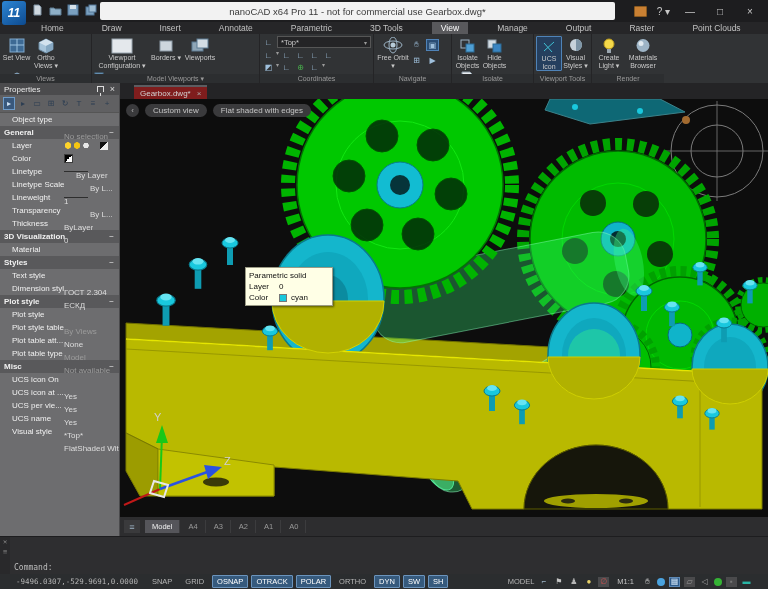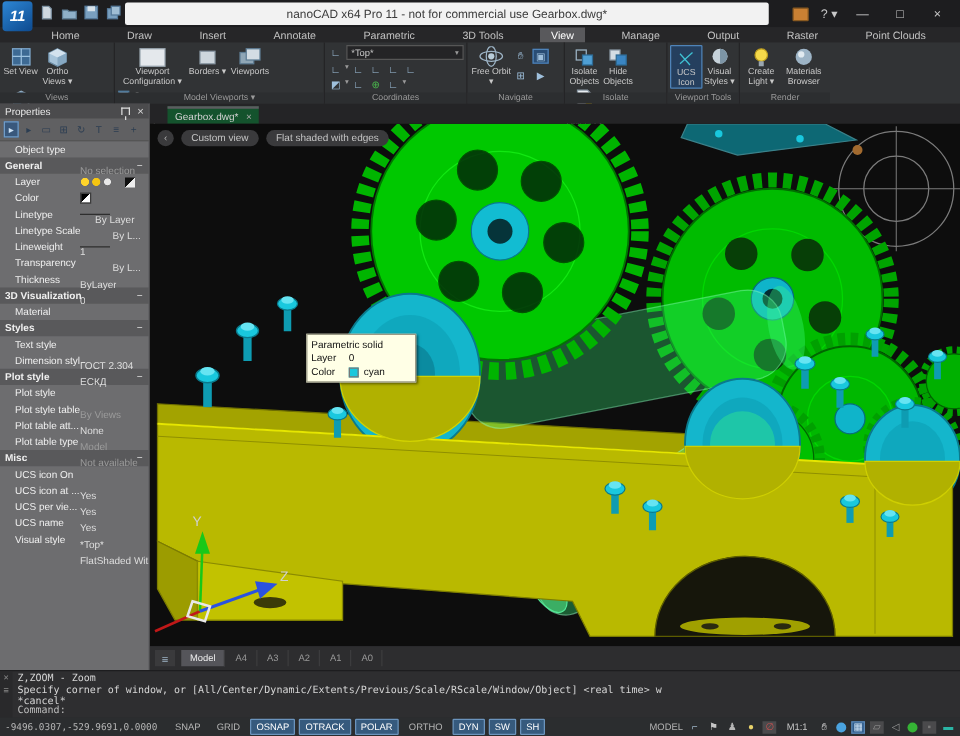--- a/index.html
+++ b/index.html
@@ -65,21 +65,21 @@
   .prow.linerow .deco{width:24px;height:1px;background:#2e2e2e;margin-right:2px;}
   .prow.layericons .deco{width:46px;background:
       radial-gradient(circle at 4px 4.5px,#ffd42a 3px,transparent 3.5px),
       radial-gradient(circle at 13px 4.5px,#f5c511 3px,transparent 3.5px),
       radial-gradient(circle at 22px 4.5px,#e8e8e8 2.5px,transparent 3px),
       linear-gradient(135deg,#111 50%,#eee 50%);
       background-repeat:no-repeat;background-size:auto,auto,auto,8px 8px;background-position:0 0,0 0,0 0,36px 0.5px;}
 
   
   .docbar{position:absolute;left:120px;top:83px;width:648px;height:16px;background:#242426;display:flex;align-items:flex-end;}
-  .dtab{margin-left:14px;height:14px;background:#14532d;border-top:2px solid #5c5c60;color:#d2d2d2;font-size:8px;display:flex;align-items:center;gap:6px;padding:0 6px;}
+  .dtab{margin-left:14px;height:14px;background:#7f1d1d;border-top:2px solid #5c5c60;color:#d2d2d2;font-size:8px;display:flex;align-items:center;gap:6px;padding:0 6px;}
   .dtab .dclose{color:#aaa;font-size:8px;}
 
   
   .viewport{position:absolute;left:120px;top:99px;width:648px;height:418px;background:#0d0d0d;overflow:hidden;}
   .vp-controls{position:absolute;left:6px;top:5px;display:flex;align-items:center;gap:6px;z-index:10;}
   .vp-back{width:13px;height:13px;border-radius:50%;background:#3a3a3c;color:#b5b5b5;font-size:8px;display:flex;align-items:center;justify-content:center;}
   .vp-pill{height:13px;border-radius:7px;background:#3a3a3c;color:#c5c5c5;font-size:8px;display:flex;align-items:center;padding:0 8px;white-space:nowrap;}
   .tooltip{position:absolute;left:125px;top:168px;width:88px;background:#ffffe6;border:1px solid #9a9a85;box-shadow:1px 1px 2px rgba(0,0,0,.5);z-index:12;font-size:8px;color:#111;padding:2px 3px;}
   .tooltip .trow{display:flex;align-items:center;height:11px;gap:4px;}
   .tooltip .tlab{flex:0 0 26px;}
@@ -93,21 +93,21 @@
   .ltab.active{background:#55555a;color:#f0f0f0;}
 
   
   .cmd{position:absolute;left:0;top:536px;width:768px;height:38px;background:#2e2e30;border-top:1px solid #1d1d1f;font-family:"DejaVu Sans Mono",monospace;font-size:8px;color:#d6d6d6;}
   .cmd-side{position:absolute;left:0;top:0;width:10px;height:38px;background:#29292b;display:flex;flex-direction:column;align-items:center;gap:2px;padding-top:1px;color:#8a8a8a;font-size:7px;}
   .cmd-lines{position:absolute;left:14px;top:1px;right:2px;}
   .cmd-line{height:9px;line-height:9px;white-space:nowrap;overflow:hidden;}
   .cmd-prompt{position:absolute;left:14px;bottom:1px;height:10px;line-height:10px;color:#bdbdbd;}
 
   
-  .status{position:absolute;left:0;top:574px;width:768px;height:15px;background:#2b2d2f;display:flex;align-items:center;font-size:7.5px;color:#b5b5b5;padding:0 4px;gap:3px;}
+  .status{position:absolute;left:0;top:574px;width:768px;height:15px;background:#2b2d2f;display:flex;align-items:center;font-size:7.5px;color:#b5b5b5;padding:0 16px;gap:3px;}
   .coords{font-family:"DejaVu Sans Mono",monospace;font-size:7.5px;margin-right:6px;white-space:nowrap;}
   .tog{padding:1px 4px;border:1px solid transparent;border-radius:1px;}
   .tog.on{background:#365a7d;border-color:#6b94bd;color:#fff;}
   .stat-right{margin-left:auto;display:flex;align-items:center;gap:4px;}
   .sicon2{width:11px;height:10px;display:flex;align-items:center;justify-content:center;font-size:8px;}
   .box-b{background:#2d5a8a;border:1px solid #5d88b5;}
   .box-g{background:#4a4a4c;}
   .dot{width:8px;height:8px;border-radius:50%;}
   .scale{color:#c5c5c5;margin:0 4px;}
 </style>
@@ -840,29 +840,20 @@
 
       <div class="ltab">A0</div>
 
   </div>
 
   <div class="cmd">
     <div class="cmd-side">
       <span>✕</span>
       <span>≡</span>
     </div>
-    <div class="cmd-lines">
-
-        <div class="cmd-line">Z,ZOOM - Zoom</div>
-
-        <div class="cmd-line">Specify corner of window, or [All/Center/Dynamic/Extents/Previous/Scale/RScale/Window/Object] &lt;real time&gt; w</div>
-
-        <div class="cmd-line">*cancel*</div>
-
-    </div>
     <div class="cmd-prompt">Command:</div>
   </div>
 
   <div class="status">
     <span class="coords">-9496.0307,-529.9691,0.0000</span>
 
       <span class="tog">SNAP</span>
 
       <span class="tog">GRID</span>
 

